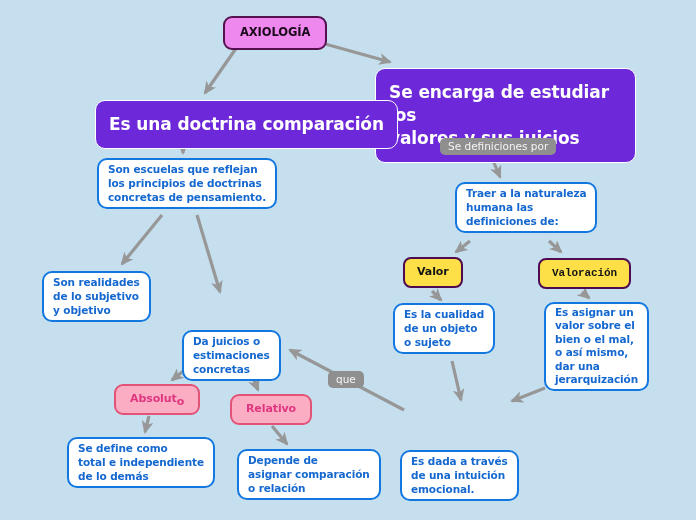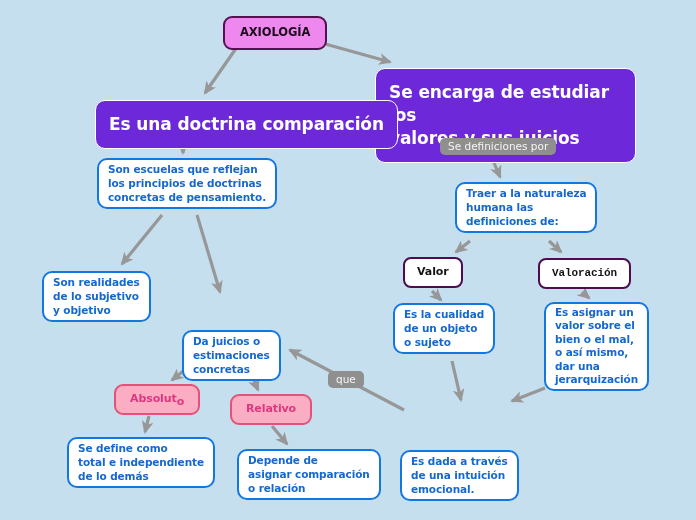--- a/index.html
+++ b/index.html
@@ -45,21 +45,21 @@
     background:#ee88ee;
     border:2.5px solid #54104f;
     border-radius:9px;
     color:#1a0a1a;
     padding:7px 15px;
     font-size:11.5px;
     white-space:nowrap;
   }
   
   .node.violet{
-    background:#ffffff;
+    background:#fde047;
     border:2px solid #4f0b4f;
     border-radius:8px;
     color:#141414;
     padding:6px 12px;
     font-size:11px;
     white-space:nowrap;
   }
   
   .node.rose{
     background:#fbaec3;

